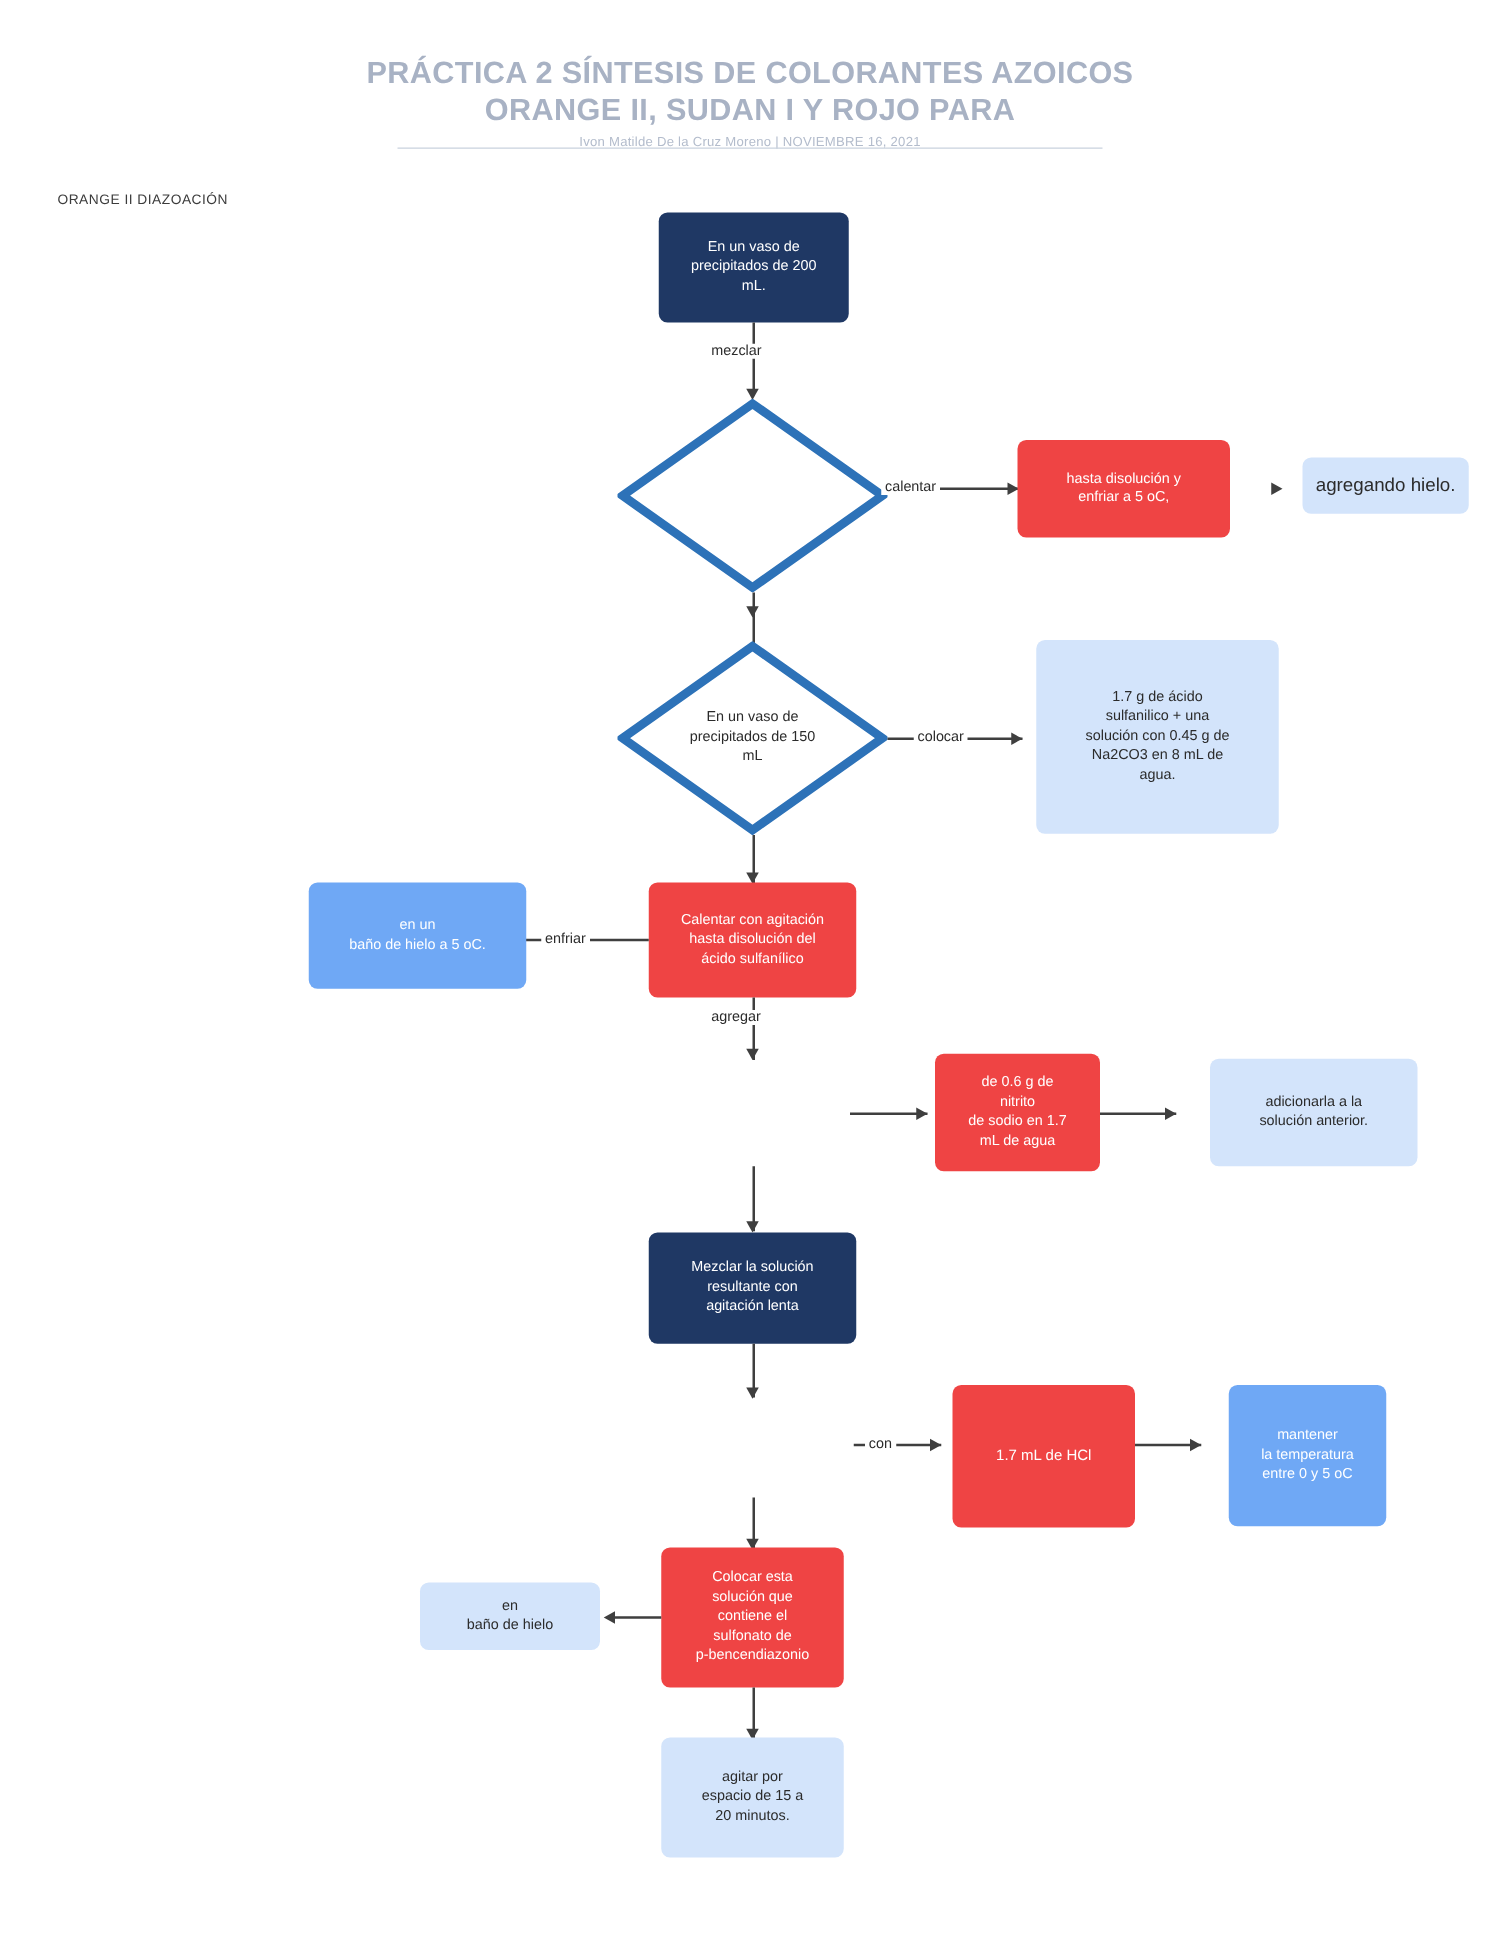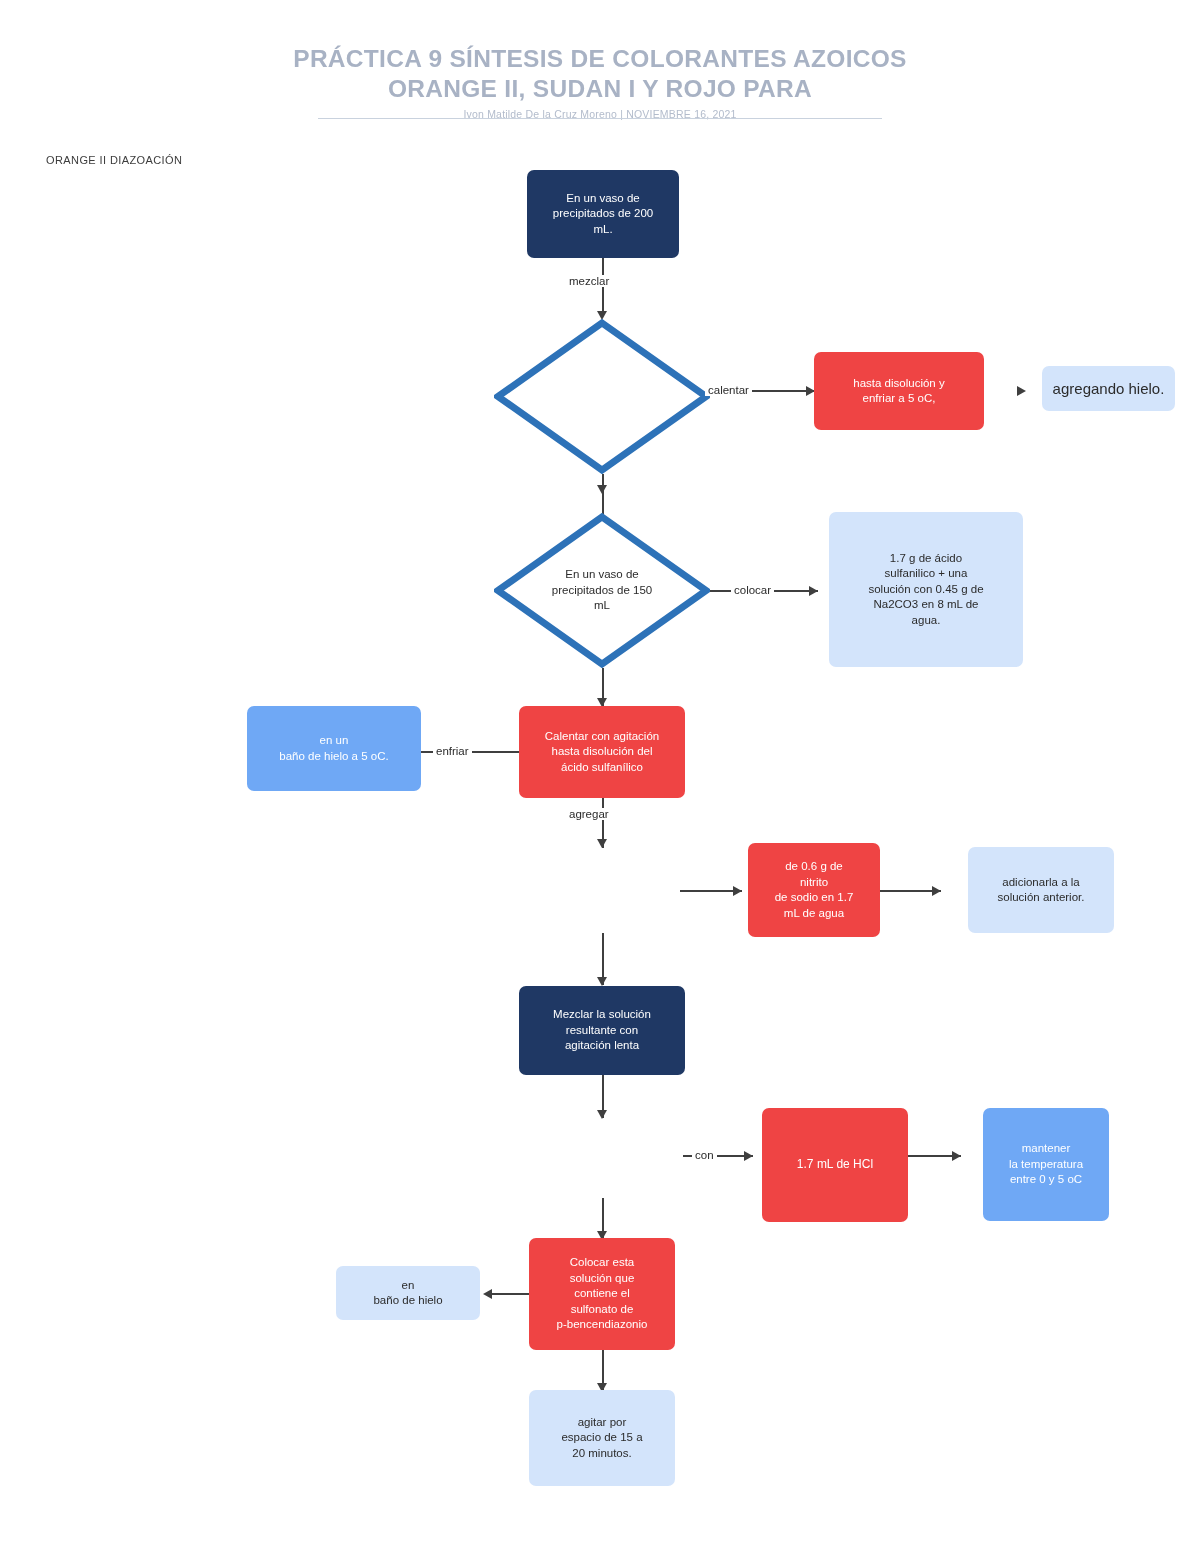--- a/index.html
+++ b/index.html
@@ -74,21 +74,21 @@
     position: absolute; font-size: 11.5px; color: #2b2b2b;
     background: #ffffff; padding: 0 3px; white-space: nowrap;
   }
 </style>
 </head>
 <body>
 
 <div id="page">
 
   <div class="hdr">
-    <div class="hdr-line1">PRÁCTICA 9 SÍNTESIS DE COLORANTES AZOICOS</div>
+    <div class="hdr-line1">PRÁCTICA 2 SÍNTESIS DE COLORANTES AZOICOS</div>
     <div class="hdr-line2">ORANGE II, SUDAN I Y ROJO PARA</div>
     <div class="hdr-sub">Ivon Matilde De la Cruz Moreno  |  NOVIEMBRE 16, 2021</div>
   </div>
   <div class="hdr-rule"></div>
 
   <div class="sec-label">ORANGE II
 DIAZOACIÓN</div>
 
   <div class="node n-navy fs115" style="left:527px; top:170px; width:152px; height:88px;">En un vaso de
 precipitados de 200
@@ -159,21 +159,21 @@
   <div class="arrow right" style="left:733px; top:885.5px;"></div>
 
   <div class="node n-steel fs115" style="left:748px; top:843px; width:132px; height:94px;">de 0.6 g de
 nitrito
 de sodio en 1.7
 mL de agua</div>
 
   <div class="conn h" style="left:880px; top:890px; width:61px;"></div>
   <div class="arrow right" style="left:932px; top:885.5px;"></div>
 
-  <div class="node n-light fs115" style="left:968px; top:847px; width:146px; height:86px;">adicionarla a la
+  <div class="node n-light fs115" style="left:968px; top:847px; width:166px; height:86px;">adicionarla a la
 solución anterior.</div>
 
   <div class="conn v" style="left:602px; top:933px; height:52px;"></div>
   <div class="arrow down" style="left:597px; top:977px;"></div>
 
   <div class="node n-navy fs115" style="left:519px; top:986px; width:166px; height:89px;">Mezclar la solución
 resultante con
 agitación lenta</div>
 
   <div class="conn v" style="left:602px; top:1075px; height:43px;"></div>

